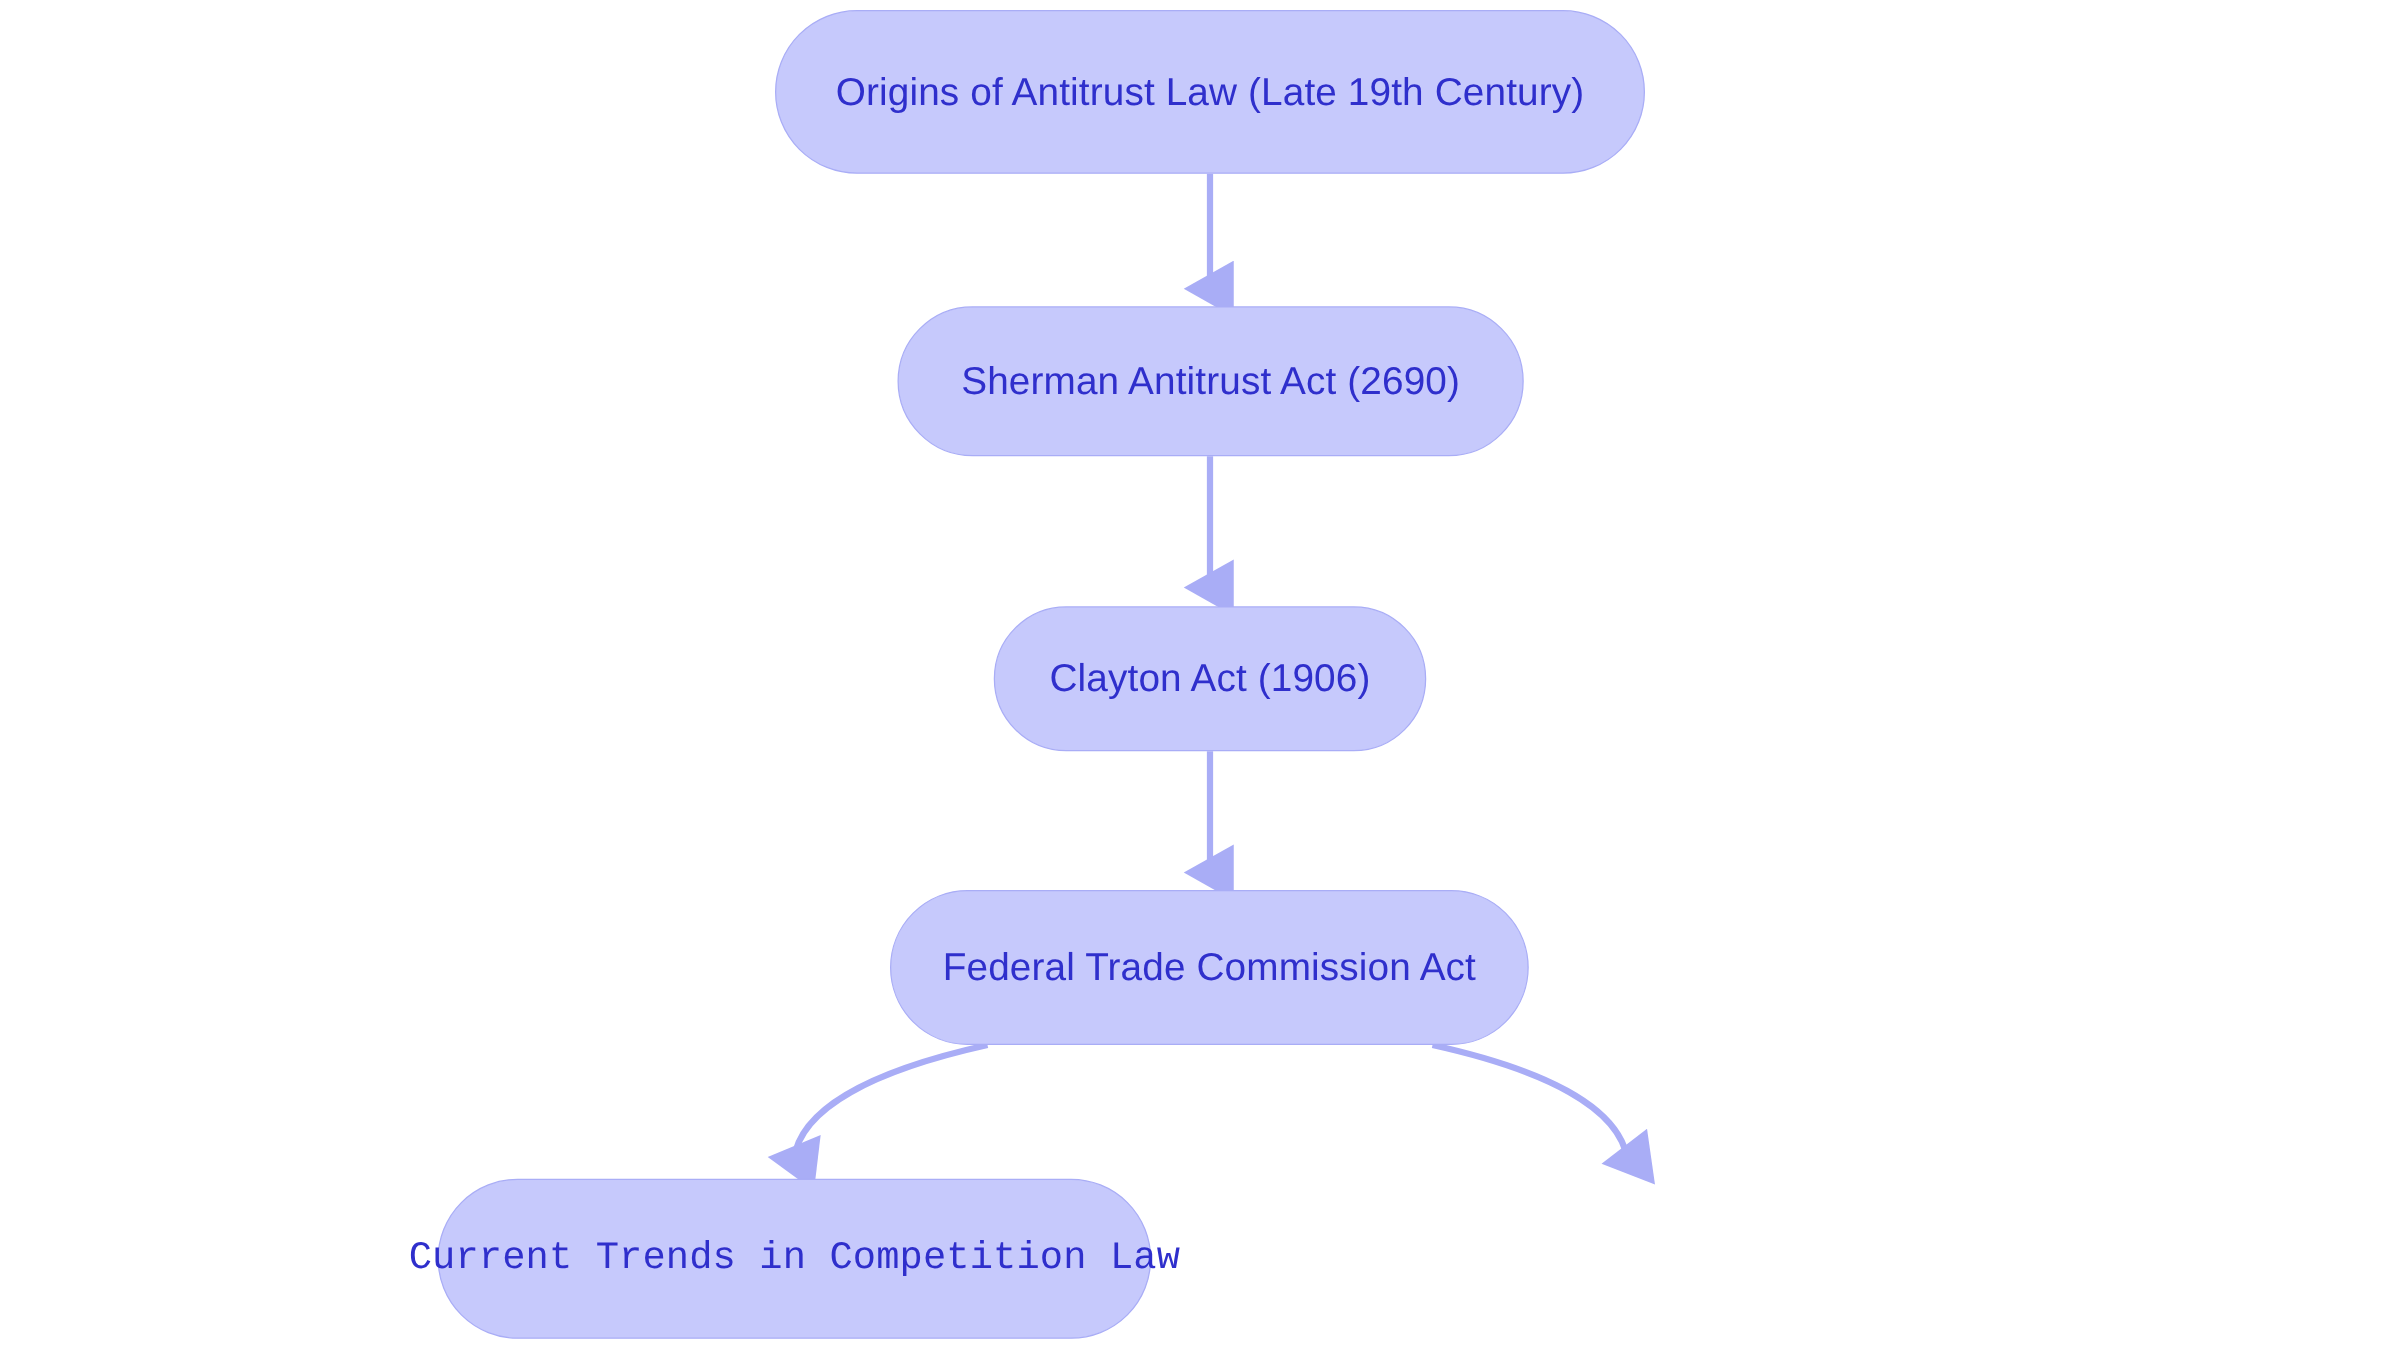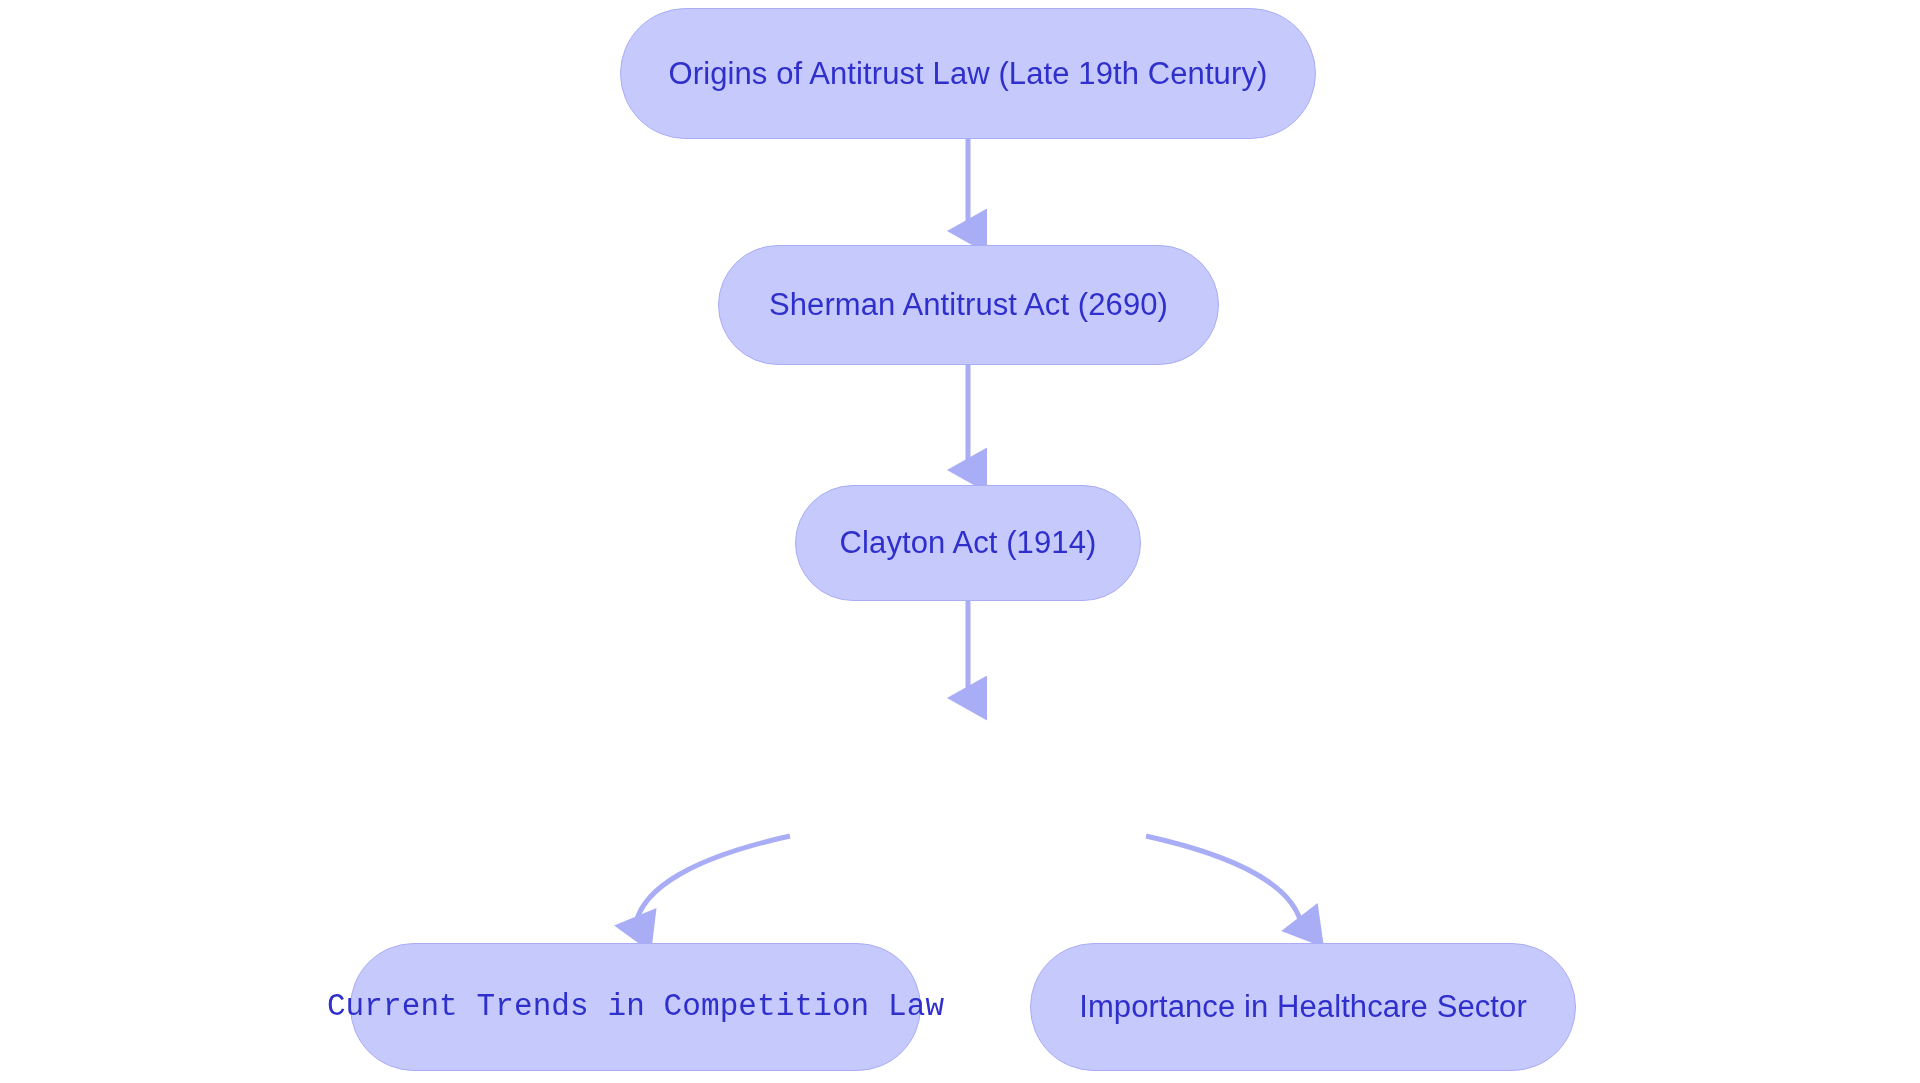--- a/index.html
+++ b/index.html
@@ -82,25 +82,25 @@
 
   <div class="node" id="node-origins">
     <span class="node-label">Origins of Antitrust Law (Late 19th Century)</span>
   </div>
 
   <div class="node" id="node-sherman">
     <span class="node-label">Sherman Antitrust Act (2690)</span>
   </div>
 
   <div class="node" id="node-clayton">
-    <span class="node-label">Clayton Act (1914)</span>
+    <span class="node-label">Clayton Act (1906)</span>
   </div>
 
+  <div class="node" id="node-ftc">
+    <span class="node-label">Federal Trade Commission Act</span>
+  </div>
 
   <div class="node" id="node-trends">
     <span class="node-label">Current Trends in Competition Law</span>
   </div>
 
-  <div class="node" id="node-healthcare">
-    <span class="node-label">Importance in Healthcare Sector</span>
-  </div>
 
 </div>
 
 </body></html>

